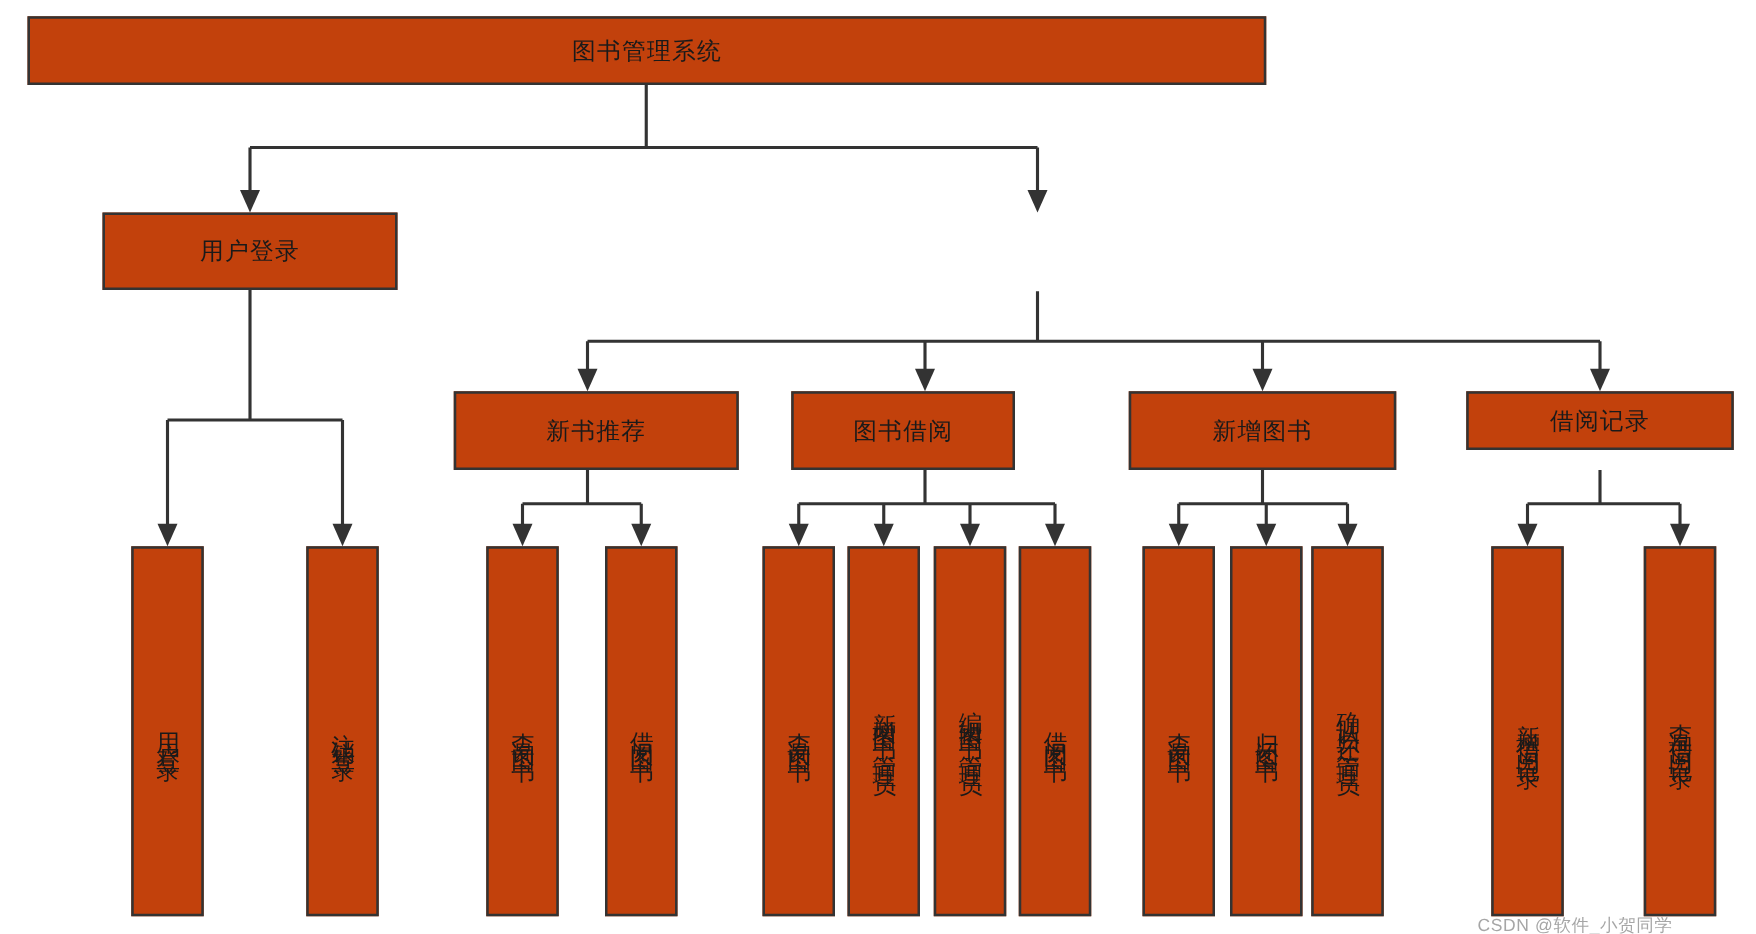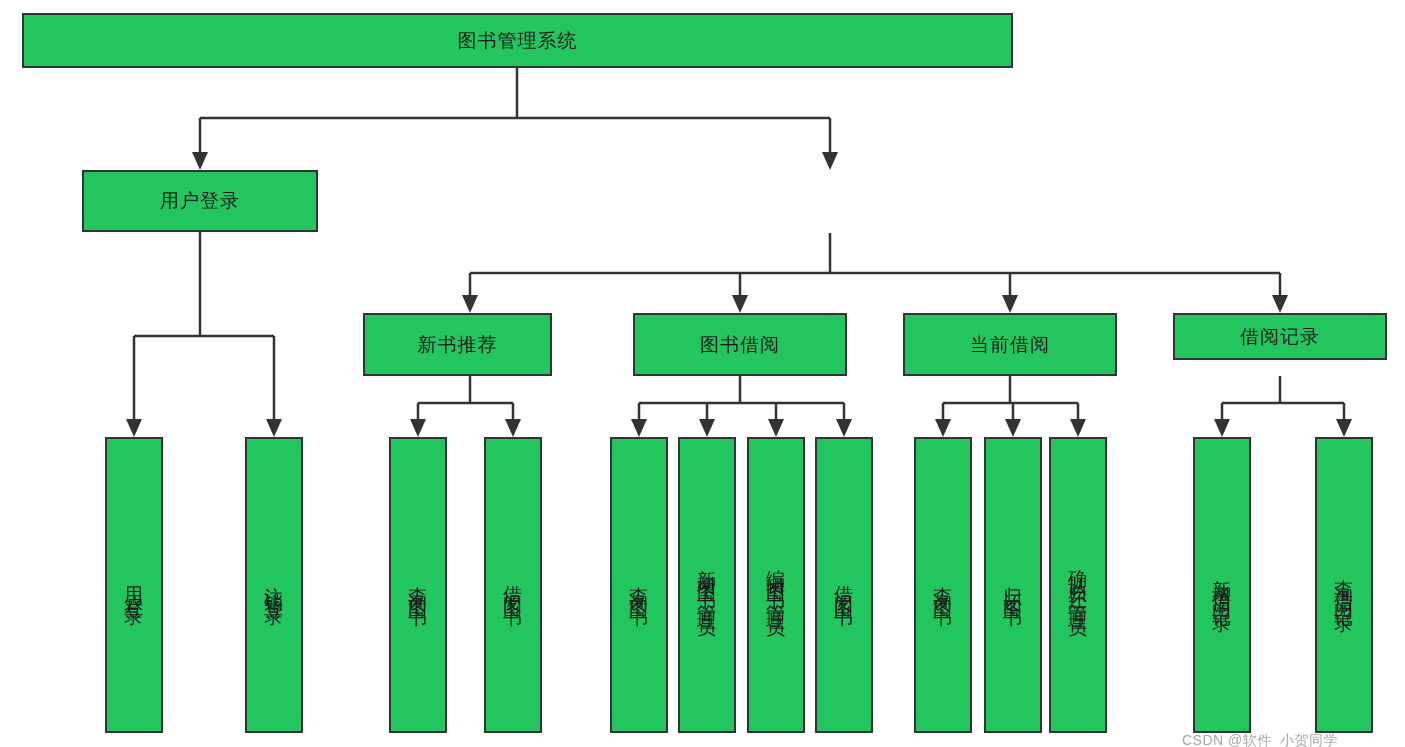--- a/index.html
+++ b/index.html
@@ -4,21 +4,21 @@
 <style>
   html,body{margin:0;padding:0;background:#ffffff;}
   .stage{
     position:relative;width:1405px;height:747px;background:#ffffff;overflow:hidden;
     font-family:"Liberation Sans","DejaVu Sans",sans-serif;color:#1a1a1a;
   }
   .wires{position:absolute;left:0;top:0;width:1405px;height:747px;}
   .wires path{stroke:#333333;stroke-width:2.5;fill:none;}
   .wires polygon{fill:#333333;stroke:none;}
   .node{
-    position:absolute;box-sizing:border-box;background:#22c55e;border:2.5px solid #333333;
+    position:absolute;box-sizing:border-box;background:#c2410c;border:2.5px solid #333333;
     display:flex;align-items:center;justify-content:center;
     font-size:19px;letter-spacing:1px;white-space:nowrap;
   }
   .node.leaf{
     writing-mode:vertical-rl;text-orientation:mixed;letter-spacing:7px;white-space:normal;
     line-height:1;
   }
   .watermark{
     position:absolute;left:1182px;top:732px;z-index:5;
     font-size:14px;letter-spacing:0.5px;color:#a6a6a6;pointer-events:none;
@@ -62,23 +62,23 @@
 
     <path d="M1280,376 V403 M1222,403 H1344 M1222,403 V420 M1344,403 V420"></path>
     <polygon points="1214,419 1230,419 1222,437"></polygon>
     <polygon points="1336,419 1352,419 1344,437"></polygon>
   </svg>
 
   <div class="node" style="left:22px;top:13px;width:991px;height:55px">图书管理系统</div>
 
   <div class="node" style="left:82px;top:170px;width:236px;height:62px">用户登录</div>
 
-  <div class="node" style="left:363px;top:313px;width:189px;height:63px">新书推荐</div>
-  <div class="node" style="left:633px;top:313px;width:214px;height:63px">图书借阅</div>
-  <div class="node" style="left:903px;top:313px;width:214px;height:63px">当前借阅</div>
+  <div class="node" style="left:363px;top:313px;width:228px;height:63px">新书推荐</div>
+  <div class="node" style="left:633px;top:313px;width:179px;height:63px">图书借阅</div>
+  <div class="node" style="left:903px;top:313px;width:214px;height:63px">新增图书</div>
   <div class="node" style="left:1173px;top:313px;width:214px;height:47px">借阅记录</div>
 
   <div class="node leaf" style="left:105px;top:437px;width:58px;height:296px">用户登录</div>
   <div class="node leaf" style="left:245px;top:437px;width:58px;height:296px">注销登录</div>
 
   <div class="node leaf" style="left:389px;top:437px;width:58px;height:296px">查询图书</div>
   <div class="node leaf" style="left:484px;top:437px;width:58px;height:296px">借阅图书</div>
 
   <div class="node leaf" style="left:610px;top:437px;width:58px;height:296px">查询图书</div>
   <div class="node leaf" style="left:678px;top:437px;width:58px;height:296px">新增图书（管理员）</div>

